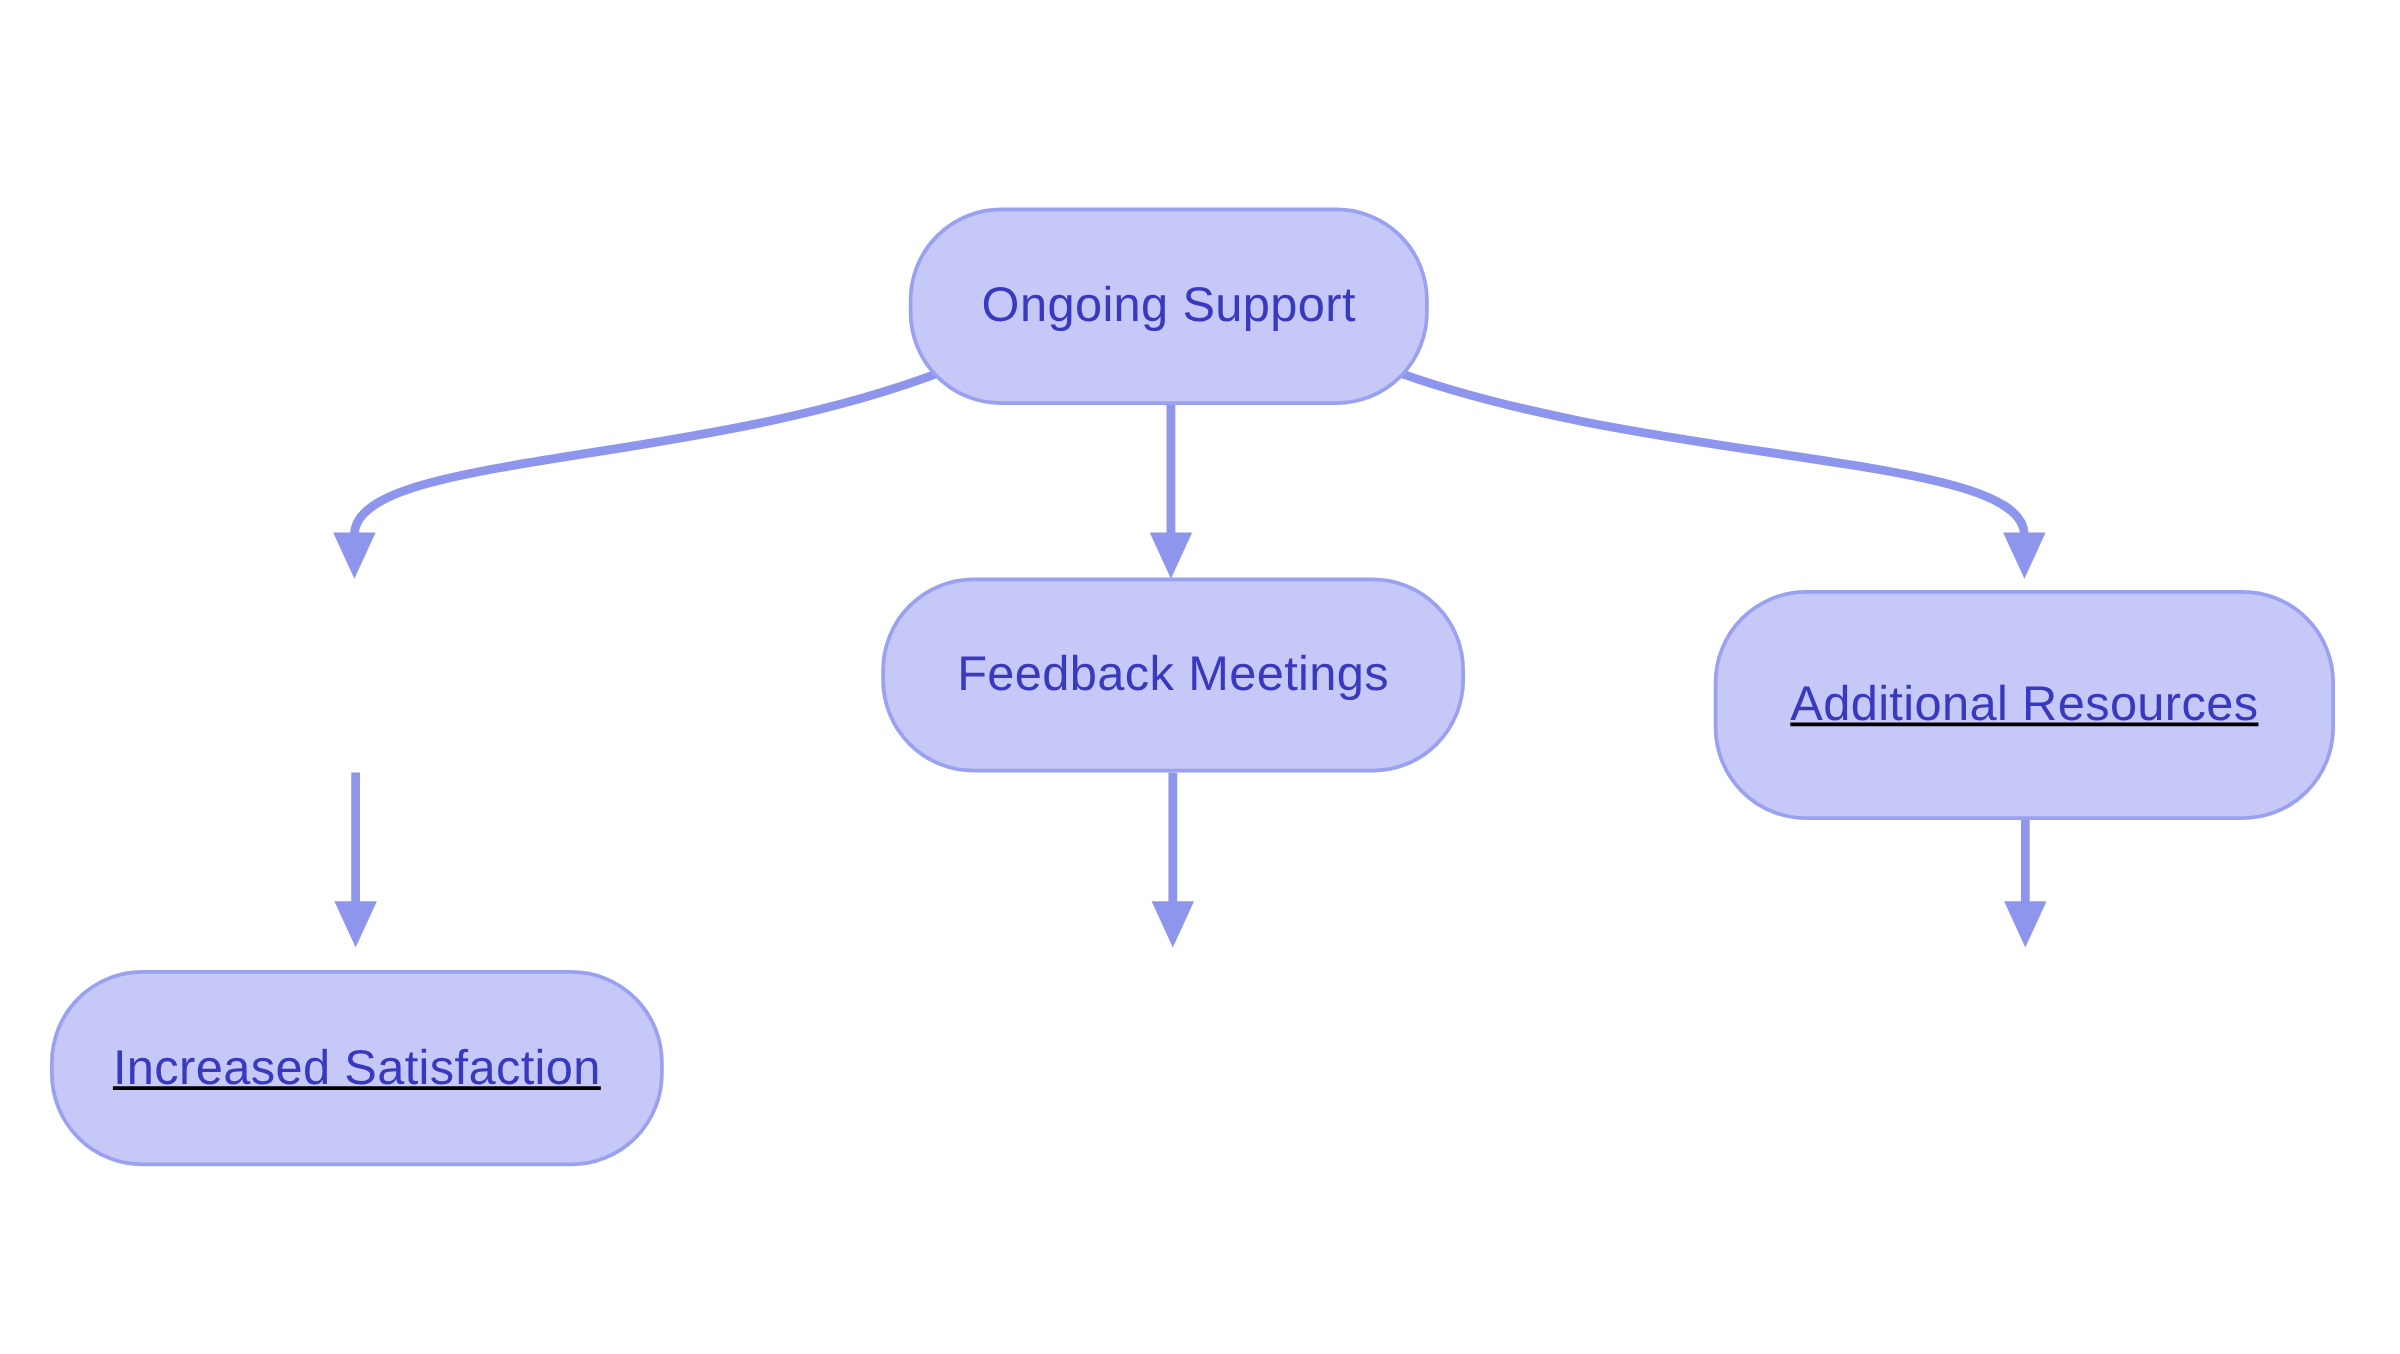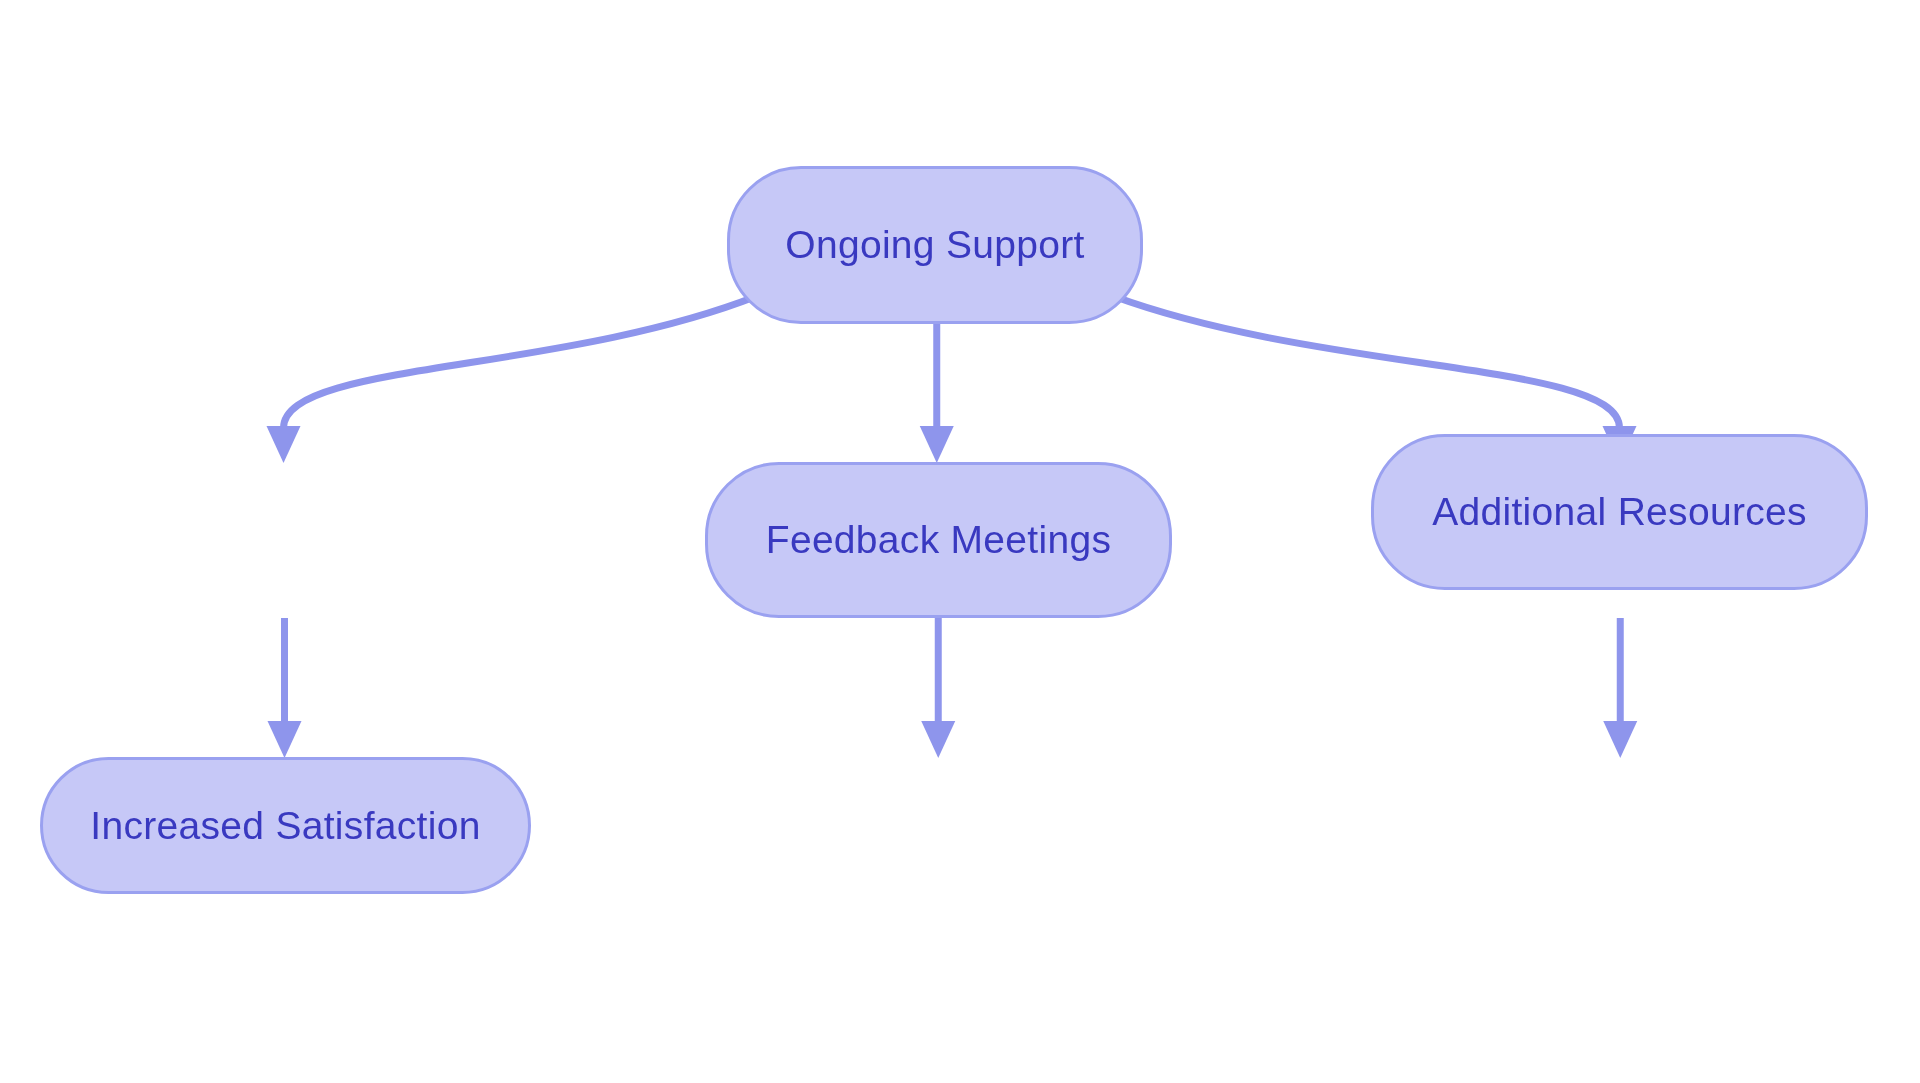--- a/index.html
+++ b/index.html
@@ -70,23 +70,23 @@
 
   <div class="node" style="left: 727px; top: 166px; width: 416px; height: 158px;">
     <span class="node-label">Ongoing Support</span>
   </div>
 
 
   <div class="node" style="left: 705px; top: 462px; width: 467px; height: 156px;">
     <span class="node-label">Feedback Meetings</span>
   </div>
 
-  <div class="node" style="left: 1371px; top: 434px; width: 497px; height: 156px;">
+  <div class="node" style="left: 1371px; top: 472px; width: 497px; height: 184px; text-decoration: underline;">
     <span class="node-label">Additional Resources</span>
   </div>
 
-  <div class="node" style="left: 40px; top: 757px; width: 491px; height: 137px;">
+  <div class="node" style="left: 40px; top: 776px; width: 491px; height: 157px; text-decoration: underline;">
     <span class="node-label">Increased Satisfaction</span>
   </div>
 
 
 
 </div>
 
 </body></html>

